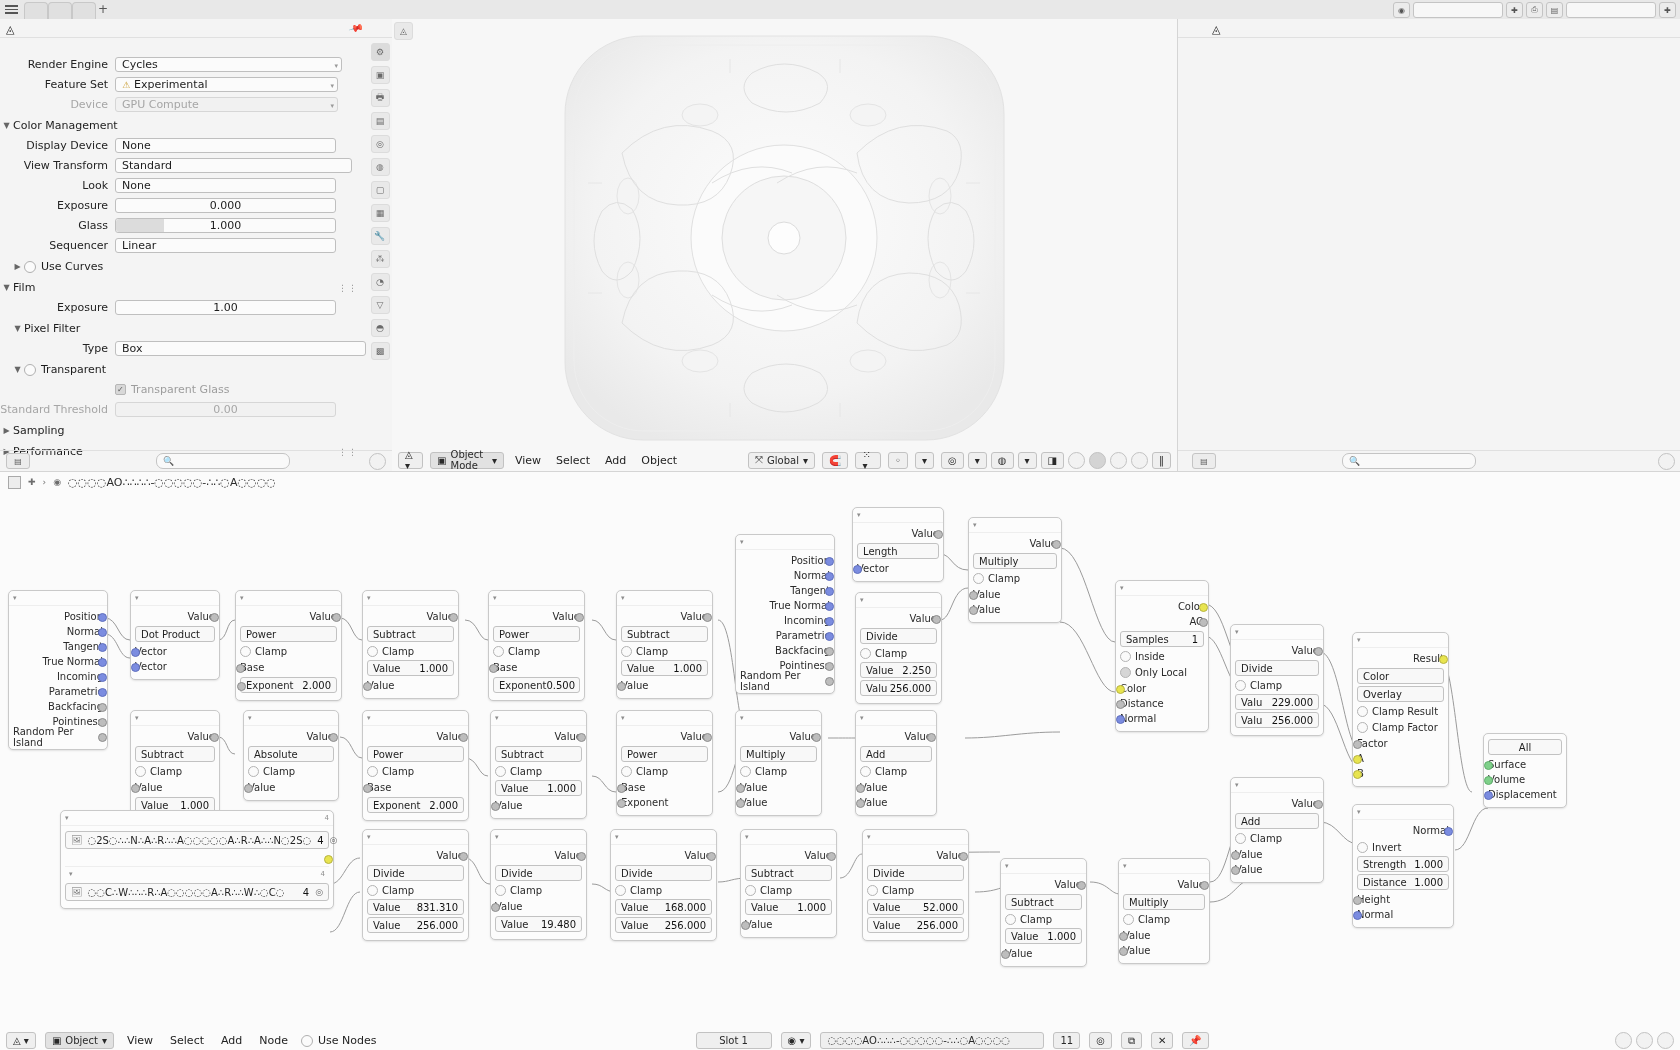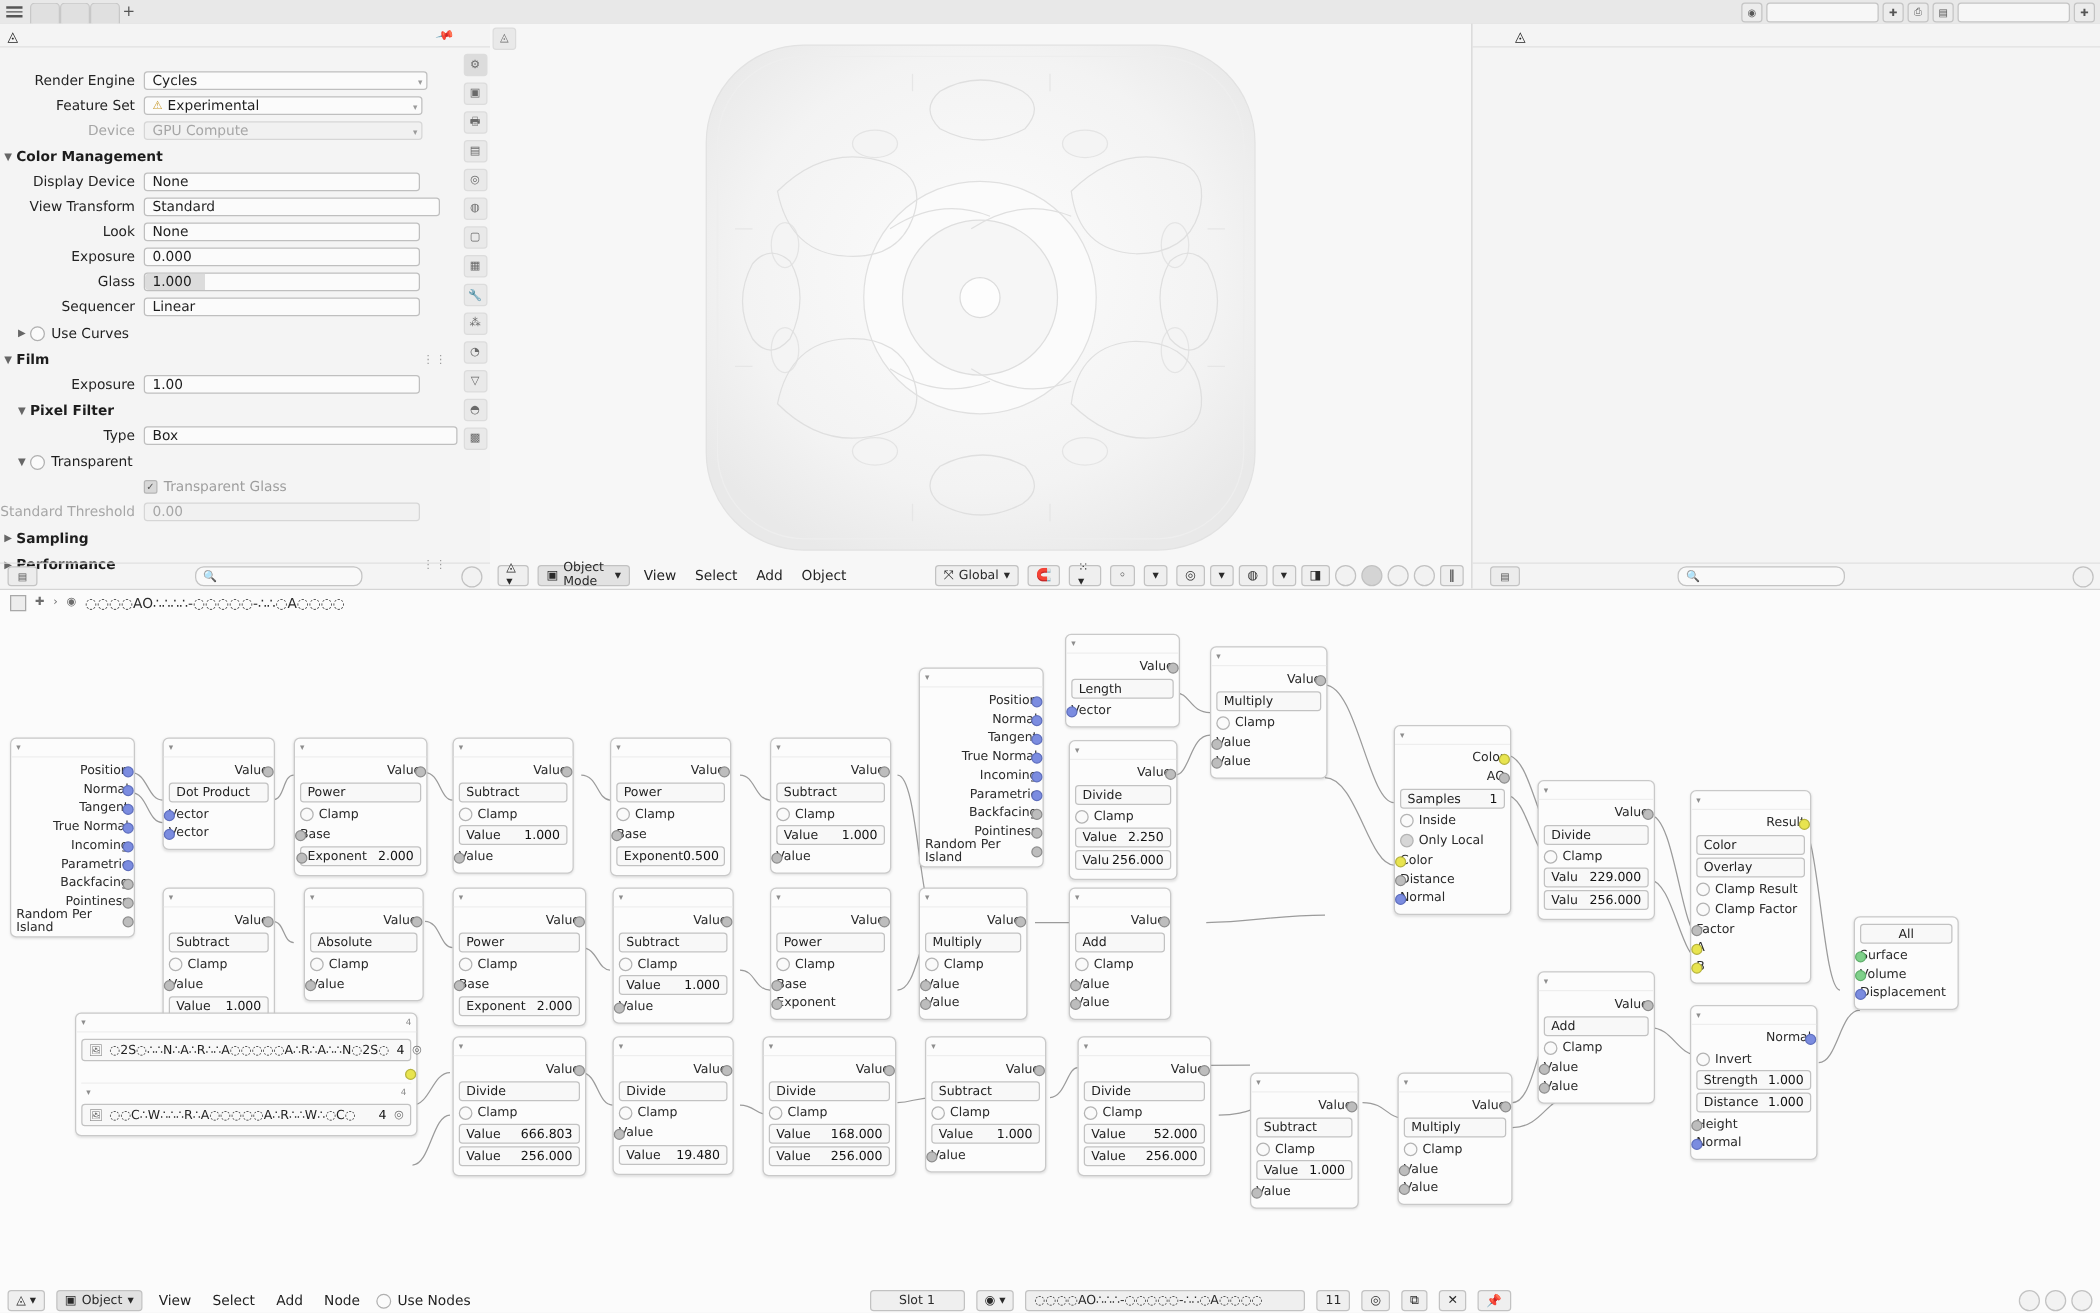--- a/index.html
+++ b/index.html
@@ -40,25 +40,25 @@
   .pbody.l{left:0;width:366px;}
 
   .row{display:flex;align-items:center;height:17px;margin-bottom:3px;}
   .lbl{width:108px;text-align:right;padding-right:7px;font-size:11px;color:#232323;}
   .ctl{flex:1;height:15px;border:1px solid #bfbfbf;background:#fbfbfb;border-radius:3px;position:relative;display:flex;align-items:center;padding:0 6px;box-sizing:border-box;font-size:11px;color:#1d1d1d;}
   .ctl.disabled{color:#a6a6a6;background:#f1f1f1;border-color:#d6d6d6;}
   .ctl.center{justify-content:center;}
   .ctl .arrowL,.ctl .arrowR{position:absolute;top:4px;font-size:7px;color:#9a9a9a;}
   .ctl .arrowR{right:3px;}
   .slider-fill{position:absolute;left:0;top:0;bottom:0;background:#dcdcdc;border-radius:3px 0 0 3px;}
-  .slider-txt{position:relative;width:100%;}
+  .slider-txt{position:relative;width:100%;text-align:center;}
   .warn{color:#c89a2c;margin-right:4px;font-size:9px;}
   .sect{display:flex;align-items:center;height:17px;margin:4px 0 3px 0;font-size:11px;color:#1d1d1d;}
   .tri{width:13px;text-align:center;color:#666;font-size:8px;}
-  .sect .tx{font-weight:bold;}
+  .sect .tx{font-weight:normal;}
   .sub{margin-left:11px;}
   .chk{width:10px;height:10px;border-radius:50%;border:1px solid #b0b0b0;background:#fbfbfb;display:inline-block;margin-right:5px;vertical-align:-1px;}
   .chk.on{background:#d8d8d8;}
   .chk.sq{border-radius:2px;}
   .chk.sq.on:after{content:"✓";font-size:8px;color:#555;position:relative;left:1px;top:-3px;}
   .inline-chk{display:flex;align-items:center;height:17px;font-size:11px;color:#232323;}
   .dots{position:absolute;right:8px;font-size:9px;color:#9b9b9b;letter-spacing:1px;}
   .pfoot{position:absolute;bottom:0;height:20px;left:0;right:0;border-top:1px solid #e0e0e0;display:flex;align-items:center;padding:0 6px;gap:6px;}
   .search{height:14px;border:1px solid #c4c4c4;background:#f9f9f9;border-radius:7px;display:flex;align-items:center;padding:0 6px;font-size:9px;color:#8a8a8a;}
 
@@ -1105,21 +1105,21 @@
             </div>
           <div class="fld">
               <span>Divide</span>
             </div>
           <div class="nchk">
               <span class="c"></span>
               <span>Clamp</span>
             </div>
           <div class="fld">
               <span class="lname">Value</span>
-              <span class="lval">666.803</span>
+              <span class="lval">831.310</span>
             </div>
           <div class="fld">
               <span class="lname">Value</span>
               <span class="lval">256.000</span>
             </div>
         </div>
       </div>
 
       <div class="node" style="left:490px;top:337px;width:95px;">
         <div class="n-head">

